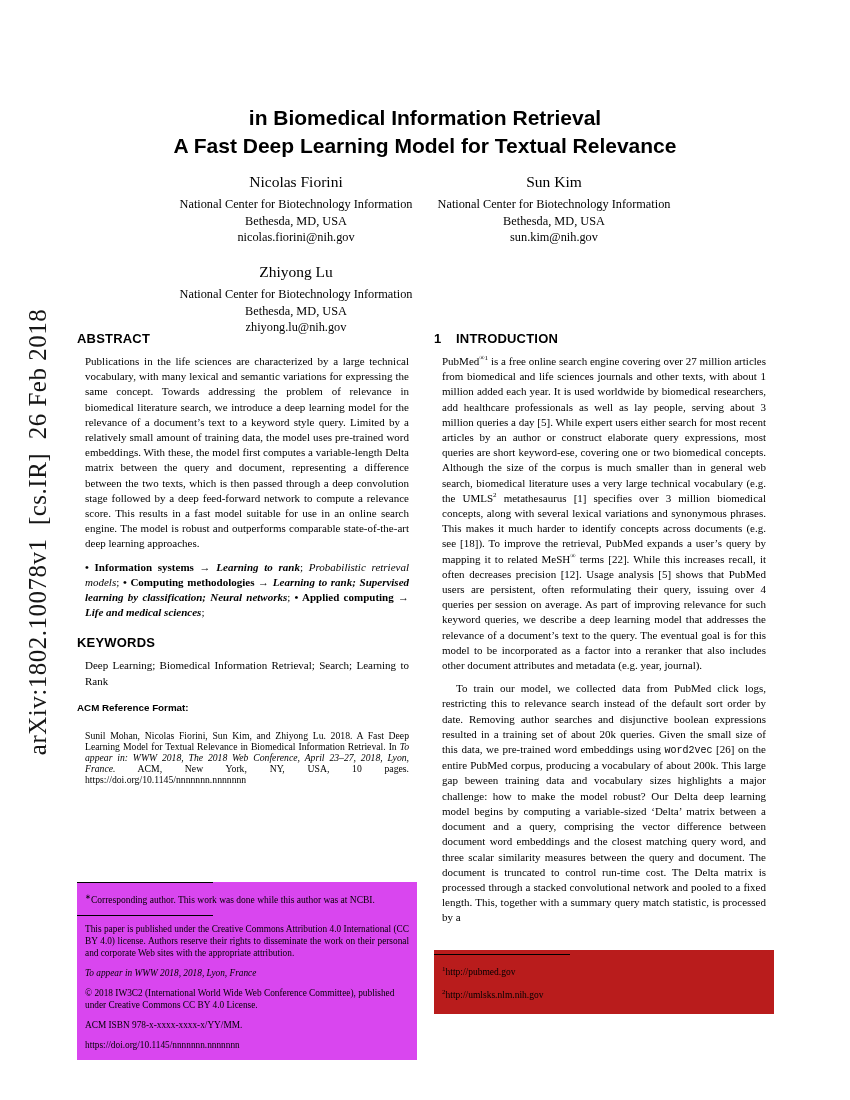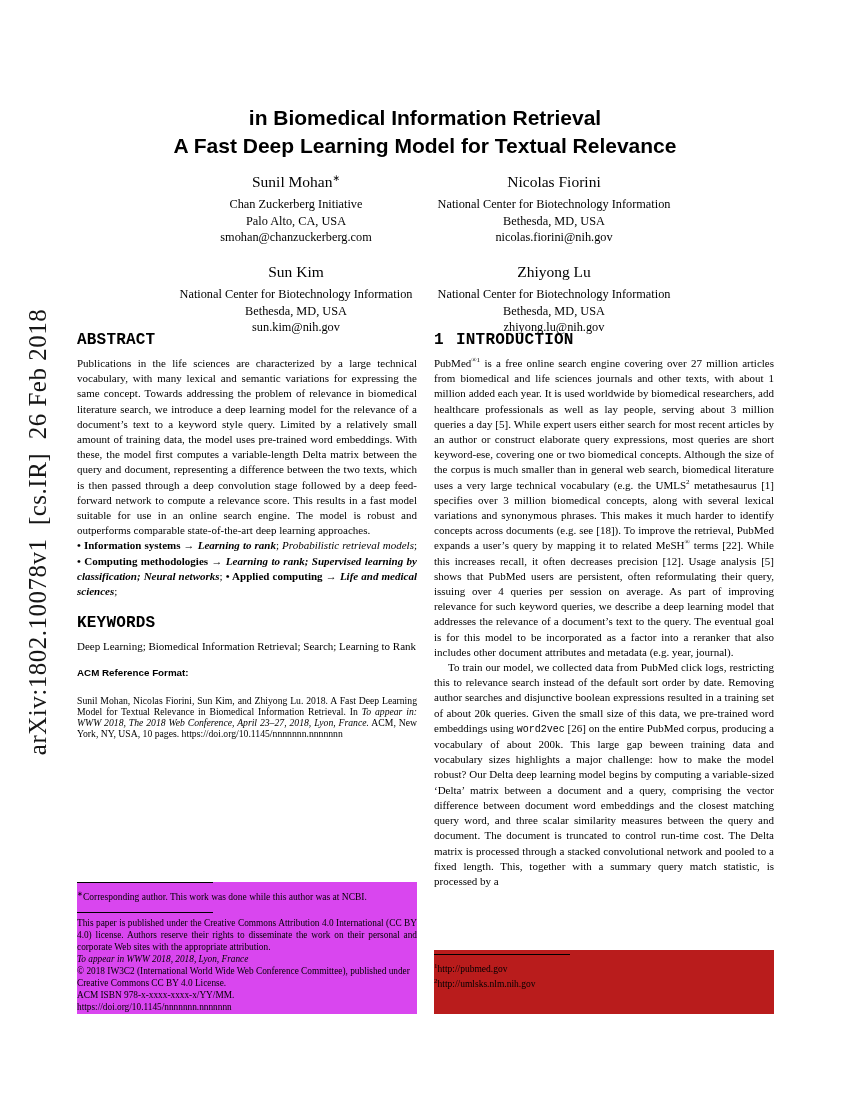--- a/index.html
+++ b/index.html
@@ -18,25 +18,25 @@
   .authors{position:absolute;top:173px;left:167px;width:516px;display:flex;flex-wrap:wrap;}
   .author{width:258px;text-align:center;margin-bottom:17px;}
   .author-name{font-size:15.5px;margin-bottom:5px;}
   .author-name sup{font-size:9px;}
   .author-affil,.author-email{font-size:12.3px;line-height:16.6px;}
 
   
   .col{position:absolute;top:331px;width:340px;}
   .col-left{left:77px;}
   .col-right{left:434px;}
-  h2{font-family:Liberation Mono, monospace;font-size:16px;font-weight:bold;
+  h2{font-family:Liberation Sans, sans-serif;font-size:13px;font-weight:bold;
      margin:15px 0 7px 0;letter-spacing:0.2px;}
   .col h2:first-child{margin-top:0;}
   .sec-num{display:inline-block;min-width:22px;}
-  p{margin:0;}
+  p{margin:8px;}
   .body-text{font-size:11px;line-height:15.2px;text-align:justify;}
   .indent{text-indent:14px;}
 
   .acmref-heading{font-family:"Liberation Sans",sans-serif;font-weight:bold;font-size:9.8px;
     margin-top:13px;margin-bottom:17px;}
   .acmref-text{font-size:9.7px;line-height:11px;text-align:justify;}
 
   
   .left-footer{position:absolute;left:77px;top:882px;width:340px;background:#d946ef;z-index:2;}
   .right-footer{position:absolute;left:434px;top:950px;width:340px;background:#b91c1c;z-index:2;padding-top:4px;min-height:60px;}
@@ -62,26 +62,20 @@
 <div class="page">
 
   <div class="arxiv-strip">arXiv:1802.10078v1  [cs.IR]  26 Feb 2018</div>
 
   <header class="title-block">
     <div>in Biomedical Information Retrieval</div>
     <div>A Fast Deep Learning Model for Textual Relevance</div>
   </header>
 
   <section class="authors">
-    <div class="author">
-      <div class="author-name"><span>Sunil Mohan</span><sup>∗</sup></div>
-      <div class="author-affil">Chan Zuckerberg Initiative</div>
-      <div class="author-affil">Palo Alto, CA, USA</div>
-      <div class="author-email">smohan@chanzuckerberg.com</div>
-    </div>
     <div class="author">
       <div class="author-name"><span>Nicolas Fiorini</span><sup></sup></div>
       <div class="author-affil">National Center for Biotechnology Information</div>
       <div class="author-affil">Bethesda, MD, USA</div>
       <div class="author-email">nicolas.fiorini@nih.gov</div>
     </div>
     <div class="author">
       <div class="author-name"><span>Sun Kim</span><sup></sup></div>
       <div class="author-affil">National Center for Biotechnology Information</div>
       <div class="author-affil">Bethesda, MD, USA</div>

